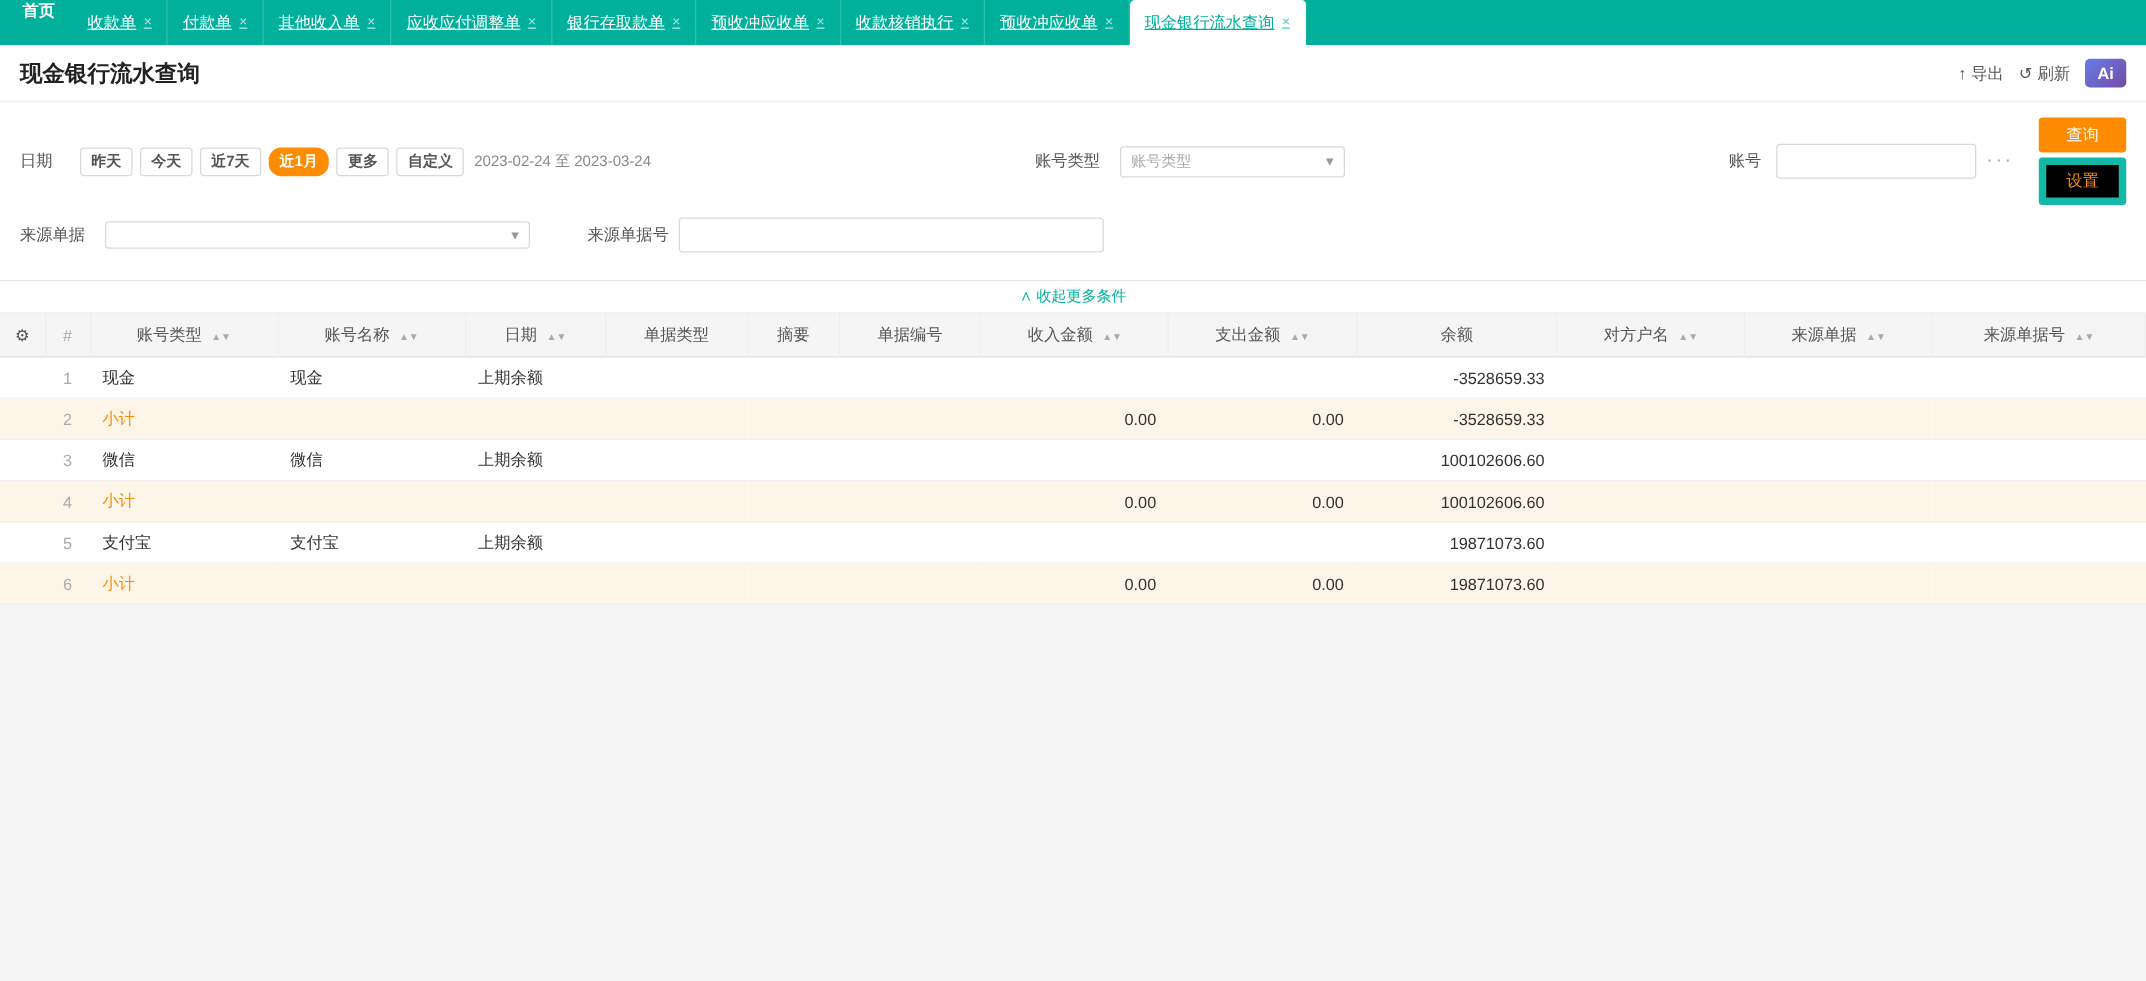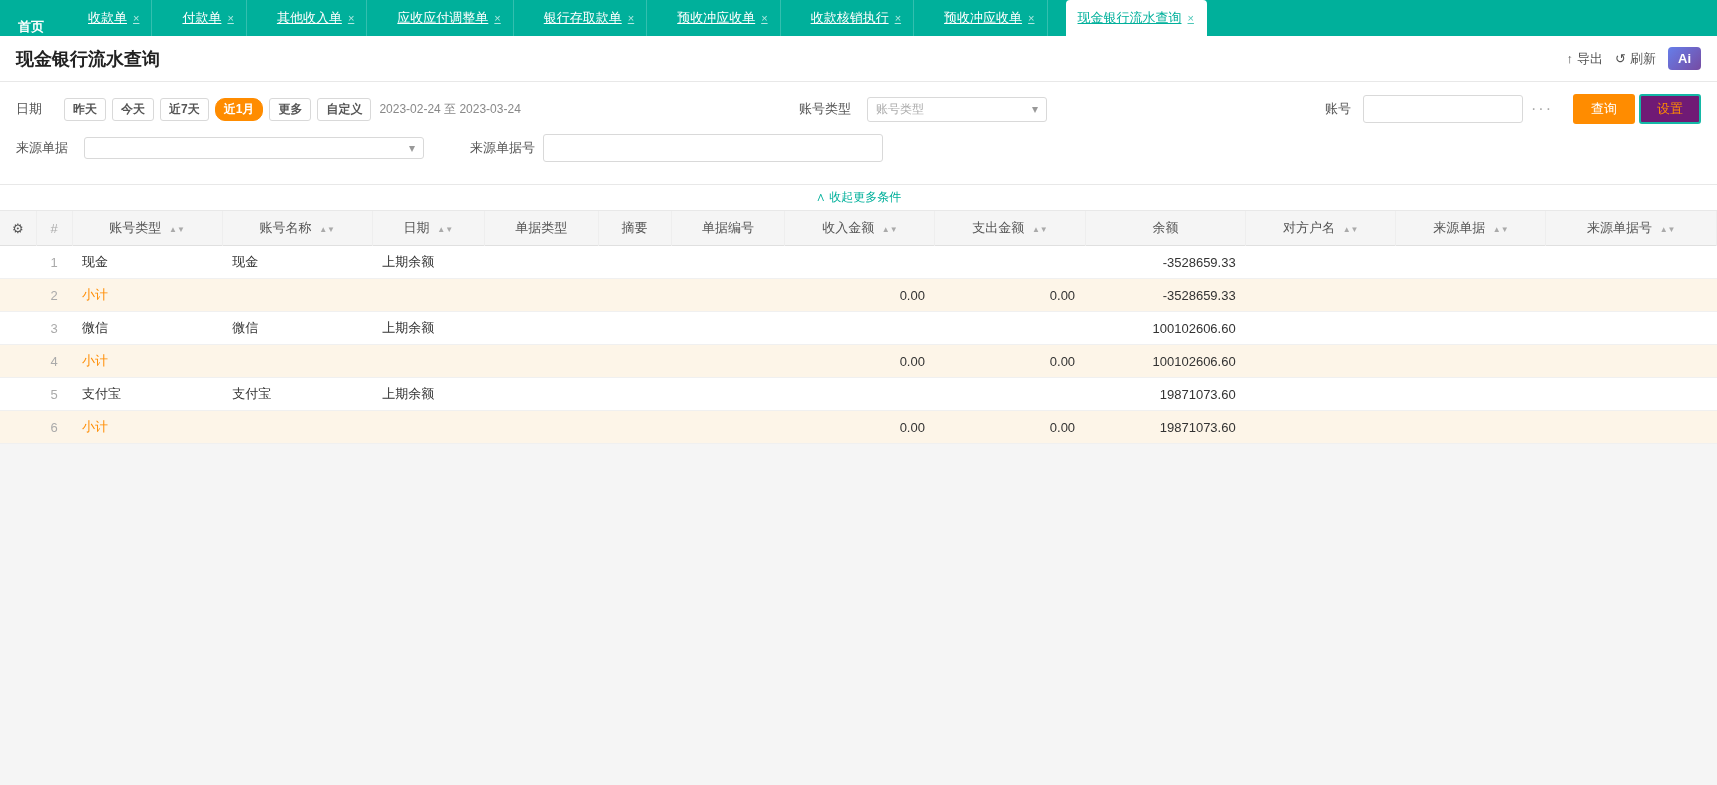--- a/index.html
+++ b/index.html
@@ -1,26 +1,25 @@
 <!DOCTYPE html>
 <html><head>
   <meta charset="utf-8">
   <style>
     * { margin: 0; padding: 0; box-sizing: border-box; }
     body { font-family: 'Microsoft YaHei', Arial, sans-serif; font-size: 13px; background: #f5f5f5; color: #333; }
 
     
     .top-nav {
       display: flex;
-      align-items: flex-end;
+      align-items: flex-start;
       background: #00b09b;
       height: 36px;
       padding: 0 4px;
       overflow: hidden;
-      gap: 18px;
     }
     .nav-item {
       display: flex;
       align-items: center;
       padding: 0 12px;
       height: 36px;
       color: #fff;
       font-size: 13px;
       cursor: pointer;
       white-space: nowrap;
@@ -160,23 +159,23 @@
     .query-btn {
       background: #ff8c00;
       color: #fff;
       border: none;
       border-radius: 3px;
       padding: 5px 18px;
       cursor: pointer;
       font-size: 13px;
     }
     .settings-btn {
-      background: #701a75;
+      background: #000000;
       color: #ff8c00;
-      border: 2px solid #14b8a6;
+      border: 6px solid #14b8a6;
       border-radius: 3px;
       padding: 4px 16px;
       cursor: pointer;
       font-size: 13px;
     }
 
     .collapse-bar {
       text-align: center;
       padding: 4px 0;
       color: #00b09b;
@@ -315,21 +314,21 @@
       <span>账号类型</span>
       <span class="chevron">▾</span>
     </div>
 
     <div style="flex:1"></div>
 
     <span class="filter-label" style="min-width:30px">账号</span>
     <div class="filter-input" style="min-width:160px; height:28px;"></div>
     <span class="filter-dots">···</span>
 
-    <div style="margin-left:12px; display:flex; flex-direction:row; gap:4px;justify-content:space-between;">
+    <div style="margin-left:12px; display:flex; flex-direction:column; gap:4px;justify-content:space-between;">
       <button class="query-btn">查询</button>
       <button class="settings-btn">设置</button>
     </div>
   </div>
 
   <div class="filter-row">
 
     <span class="filter-label" style="min-width:60px">来源单据</span>
     <div class="filter-select" style="min-width:340px;">
       <span></span>

